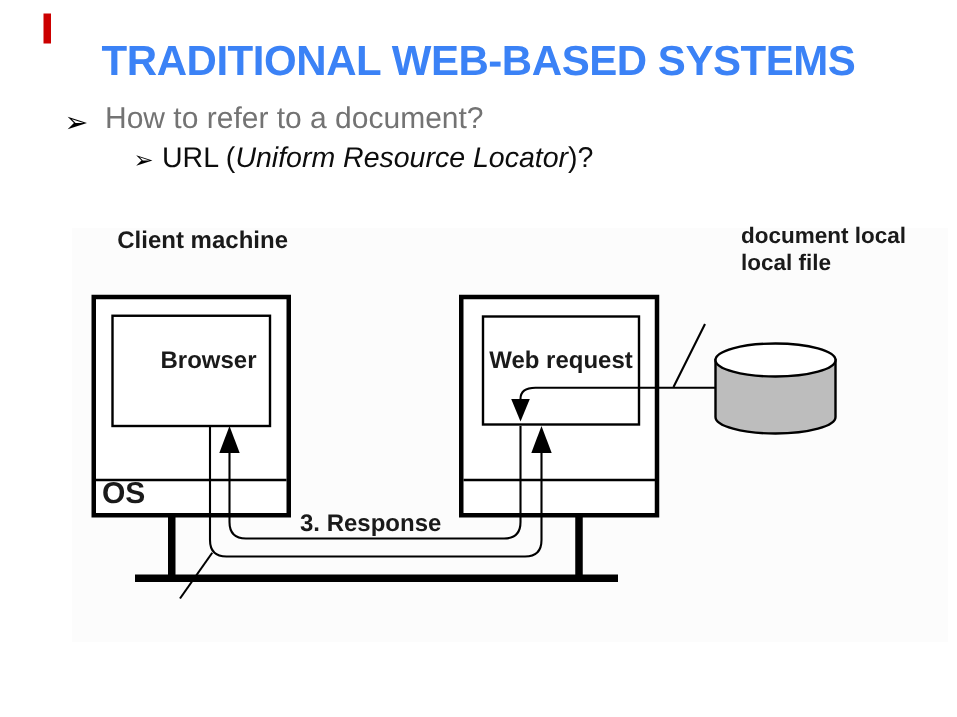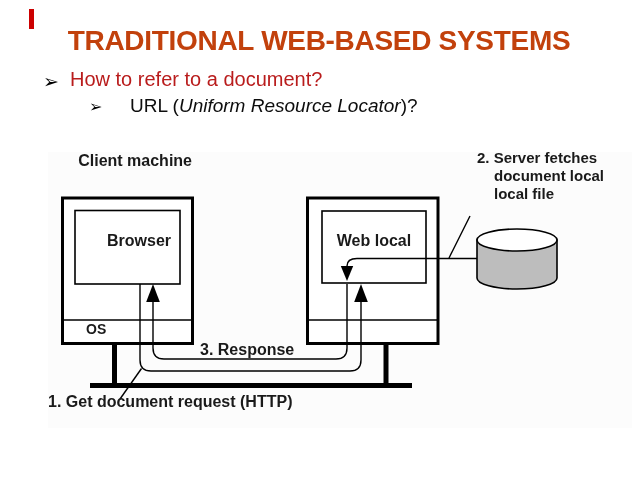--- a/index.html
+++ b/index.html
@@ -4,36 +4,36 @@
 <style>
   html,body{margin:0;padding:0;background:#ffffff;}
   .slide{
     position:relative;width:638px;height:478px;background:#ffffff;overflow:hidden;
     font-family:"Liberation Sans", sans-serif;color:#000;
   }
   .abs{position:absolute;}
   .red-bar{left:29px;top:9px;width:5px;height:20px;background:#cc0000;}
   .title{
     left:0;top:25px;width:638px;text-align:center;
-    font-size:28px;font-weight:700;letter-spacing:-0.3px;color:#c2410c;white-space:nowrap;
+    font-size:28px;font-weight:700;letter-spacing:-0.3px;color:#3b82f6;white-space:nowrap;
   }
   .bullet-marker{color:#000;}
   .b1-marker{left:43px;top:70px;font-size:19px;}
-  .b1-text{left:70px;top:68px;font-size:20px;color:#b91c1c;white-space:nowrap;}
+  .b1-text{left:70px;top:68px;font-size:20px;color:#737373;white-space:nowrap;}
   .b2-marker{left:89px;top:97px;font-size:16px;}
-  .b2-text{left:108px;top:95px;font-size:19px;color:#0d0d0d;white-space:nowrap;margin-left:22px;}
+  .b2-text{left:108px;top:95px;font-size:19px;color:#0d0d0d;white-space:nowrap;}
   .b2-text .it{font-style:italic;}
   .diagram-label{
     font-weight:700;color:#1a1a1a;white-space:nowrap;font-size:16px;line-height:19px;
   }
   .lbl-client{left:62px;top:151px;width:130px;text-align:right;}
   .lbl-server{left:307px;top:169px;width:131px;text-align:center;}
   .lbl-browser{left:75px;top:231px;width:128px;text-align:center;}
   .lbl-webserver{left:322px;top:231px;width:104px;text-align:center;}
-  .lbl-os{left:86px;top:320px;font-size:14px;}
+  .lbl-os{left:68px;top:320px;font-size:20px;}
   .lbl-step3{left:200px;top:340px;}
   .lbl-step1{left:48px;top:392px;}
   .lbl-step2{left:477px;top:149px;font-size:15px;line-height:18px;}
   .lbl-step2 .line{display:block;}
   .lbl-step2 .indent{margin-left:17px;}
   svg{position:absolute;left:0;top:0;}
 </style>
 </head>
 <body>
 
@@ -79,23 +79,21 @@
 
     <path d="M477,258.5 L357,258.5 Q347,258.5 347,266" fill="none" stroke="#000" stroke-width="1.4"></path>
     <polygon points="347,281 340.8,266 353.2,266" fill="#000"></polygon>
 
     <line x1="120" y1="399" x2="141.5" y2="368.5" stroke="#000" stroke-width="1.4"></line>
     <line x1="449" y1="258" x2="470" y2="216" stroke="#000" stroke-width="1.4"></line>
   </svg>
 
   <div class="abs diagram-label lbl-client">Client machine</div>
   <div class="abs diagram-label lbl-browser">Browser</div>
-  <div class="abs diagram-label lbl-webserver">Web local</div>
+  <div class="abs diagram-label lbl-webserver">Web request</div>
   <div class="abs diagram-label lbl-os">OS</div>
   <div class="abs diagram-label lbl-step3">3. Response</div>
-  <div class="abs diagram-label lbl-step1">1. Get document request (HTTP)</div>
   <div class="abs diagram-label lbl-step2">
-    <span class="line">2. Server fetches</span>
     <span class="line indent">document local</span>
     <span class="line indent">local file</span>
   </div>
 
 </div>
 
 </body></html>

